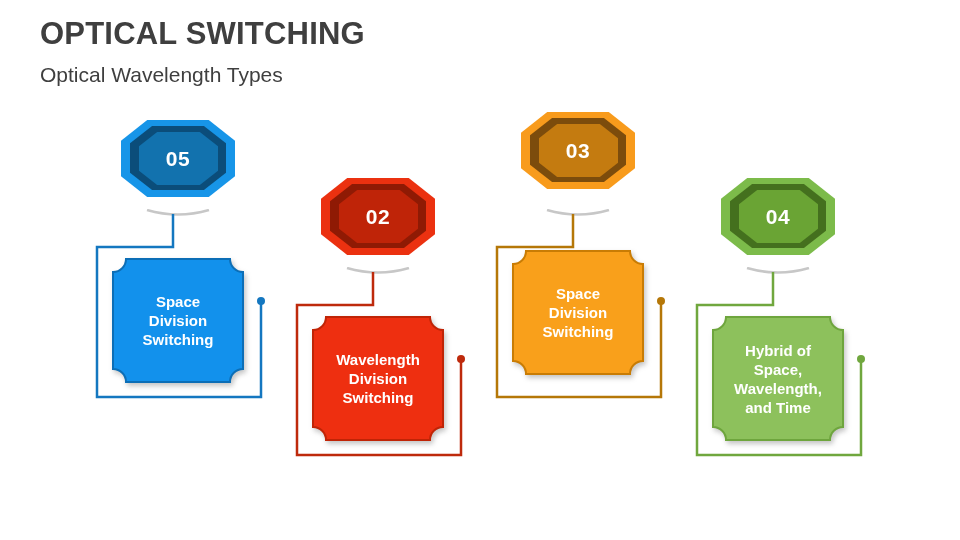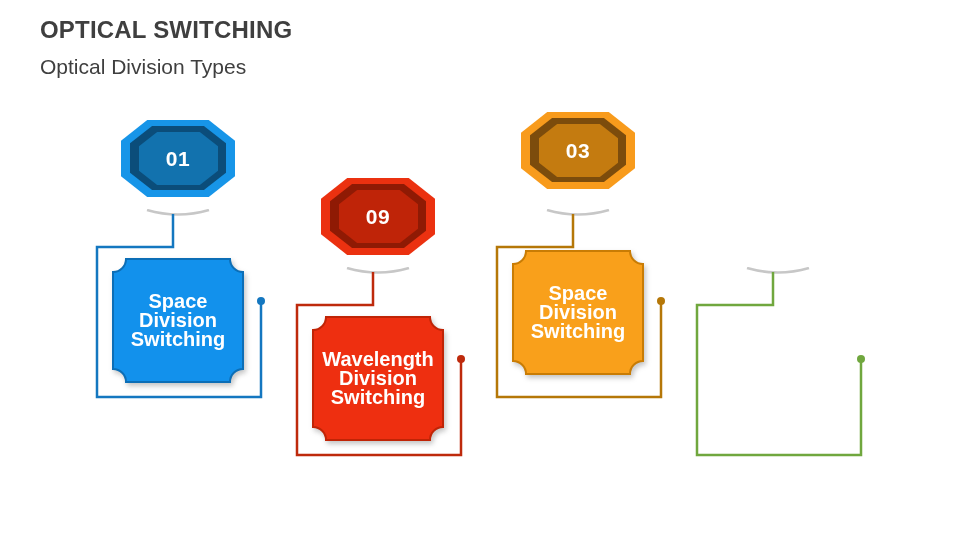--- a/index.html
+++ b/index.html
@@ -1,21 +1,21 @@
 <!DOCTYPE html>
 <html><head>
 <meta charset="utf-8">
 <style>
   * { margin:0; padding:0; box-sizing:border-box; }
   html,body { width:960px; height:540px; }
   body { font-family:"Liberation Sans", sans-serif; background:#ffffff; }
   .slide { position:relative; width:960px; height:540px; background:#ffffff; overflow:hidden; }
 
   .header { position:absolute; left:40px; top:16px; }
-  .title { font-size:24px; font-weight:700; color:#3f3f3f; letter-spacing:0.2px; }
+  .title { font-size:31px; font-weight:700; color:#3f3f3f; letter-spacing:0.2px; }
   .subtitle { font-size:21px; font-weight:400; color:#3f3f3f; margin-top:11px; }
 
   #connector-layer { position:absolute; left:0; top:0; width:960px; height:540px; z-index:0; pointer-events:none; }
 
   .group { position:absolute; width:132px; height:285px; z-index:1; }
   .g0 { left:112px; top:120px; }
   .g1 { left:312px; top:178px; }
   .g2 { left:512px; top:112px; }
   .g3 { left:712px; top:178px; }
 
@@ -38,21 +38,21 @@
     position:absolute; inset:0; display:flex; align-items:center; justify-content:center;
     color:#ffffff; font-size:21px; font-weight:700; letter-spacing:0.5px;
   }
 
   .box { position:absolute; left:0; top:138px; width:132px; height:125px; }
   .box-shape { position:absolute; left:0; top:0; width:132px; height:125px;
     filter:drop-shadow(2px 3px 2.5px rgba(90,90,90,0.35)); }
   .box-shape path { fill:var(--box-fill); stroke:var(--box-stroke); stroke-width:2; }
   .box-label {
     position:absolute; inset:0; display:flex; align-items:center; justify-content:center;
-    text-align:center; color:#ffffff; font-size:20px; font-weight:700; line-height:19px;
+    text-align:center; color:#ffffff; font-size:15px; font-weight:700; line-height:19px;
     white-space:pre-line;
   }
 </style>
 </head>
 <body>
 
 <div class="slide">
 
   <svg id="connector-layer" viewBox="0 0 960 540">
     <defs>
@@ -69,44 +69,44 @@
       <path d="M 547 210 Q 578 219 609 210" fill="none" stroke="#9b9b9b" stroke-width="2.6" opacity="0.55" filter="url(#blur1)"></path>
       <path d="M 573 214 V 247 H 497 V 397 H 661 V 301" fill="none" stroke="#b57708" stroke-width="2.5"></path>
       <circle cx="661" cy="301" r="4" fill="#b57708"></circle>
       <path d="M 747 268 Q 778 277 809 268" fill="none" stroke="#9b9b9b" stroke-width="2.6" opacity="0.55" filter="url(#blur1)"></path>
       <path d="M 773 272 V 305 H 697 V 455 H 861 V 359" fill="none" stroke="#70a73e" stroke-width="2.5"></path>
       <circle cx="861" cy="359" r="4" fill="#70a73e"></circle>
     </svg>
 
   <div class="header">
     <div class="title">OPTICAL SWITCHING</div>
-    <div class="subtitle">Optical Division Types</div>
+    <div class="subtitle">Optical Wavelength Types</div>
   </div>
 
   <div class="group g0" style="--badge-outer: #1795e8; --badge-ring: #0b4d7a; --badge-core: #1272ae; --box-fill: #1291ec; --box-stroke: #0c6eb6; --line: #1477c0;">
     <div class="badge">
       <div class="badge-ring"></div>
       <div class="badge-core"></div>
-      <div class="badge-num">01</div>
+      <div class="badge-num">05</div>
     </div>
     <div class="box">
       <svg class="box-shape" viewBox="0 0 132 125">
         <path d="M 14 1 H 118 A 13 13 0 0 0 131 14 V 111 A 13 13 0 0 0 118 124 H 14 A 13 13 0 0 0 1 111 V 14 A 13 13 0 0 0 14 1 Z"></path>
       </svg>
       <div class="box-label">Space
 Division
 Switching</div>
     </div>
   </div>
 
   <div class="group g1" style="--badge-outer: #eb3110; --badge-ring: #8f1a04; --badge-core: #bf2408; --box-fill: #ee2f10; --box-stroke: #c02406; --line: #be2a0c;">
     <div class="badge">
       <div class="badge-ring"></div>
       <div class="badge-core"></div>
-      <div class="badge-num">09</div>
+      <div class="badge-num">02</div>
     </div>
     <div class="box">
       <svg class="box-shape" viewBox="0 0 132 125">
         <path d="M 14 1 H 118 A 13 13 0 0 0 131 14 V 111 A 13 13 0 0 0 118 124 H 14 A 13 13 0 0 0 1 111 V 14 A 13 13 0 0 0 14 1 Z"></path>
       </svg>
       <div class="box-label">Wavelength
 Division
 Switching</div>
     </div>
   </div>
@@ -120,14 +120,30 @@
     <div class="box">
       <svg class="box-shape" viewBox="0 0 132 125">
         <path d="M 14 1 H 118 A 13 13 0 0 0 131 14 V 111 A 13 13 0 0 0 118 124 H 14 A 13 13 0 0 0 1 111 V 14 A 13 13 0 0 0 14 1 Z"></path>
       </svg>
       <div class="box-label">Space
 Division
 Switching</div>
     </div>
   </div>
 
+  <div class="group g3" style="--badge-outer: #7cbb4a; --badge-ring: #44701e; --badge-core: #6aa434; --box-fill: #8dc15c; --box-stroke: #6ea53d; --line: #70a73e;">
+    <div class="badge">
+      <div class="badge-ring"></div>
+      <div class="badge-core"></div>
+      <div class="badge-num">04</div>
+    </div>
+    <div class="box">
+      <svg class="box-shape" viewBox="0 0 132 125">
+        <path d="M 14 1 H 118 A 13 13 0 0 0 131 14 V 111 A 13 13 0 0 0 118 124 H 14 A 13 13 0 0 0 1 111 V 14 A 13 13 0 0 0 14 1 Z"></path>
+      </svg>
+      <div class="box-label">Hybrid of
+Space,
+Wavelength,
+and Time</div>
+    </div>
+  </div>
 
 </div>
 
 </body></html>

